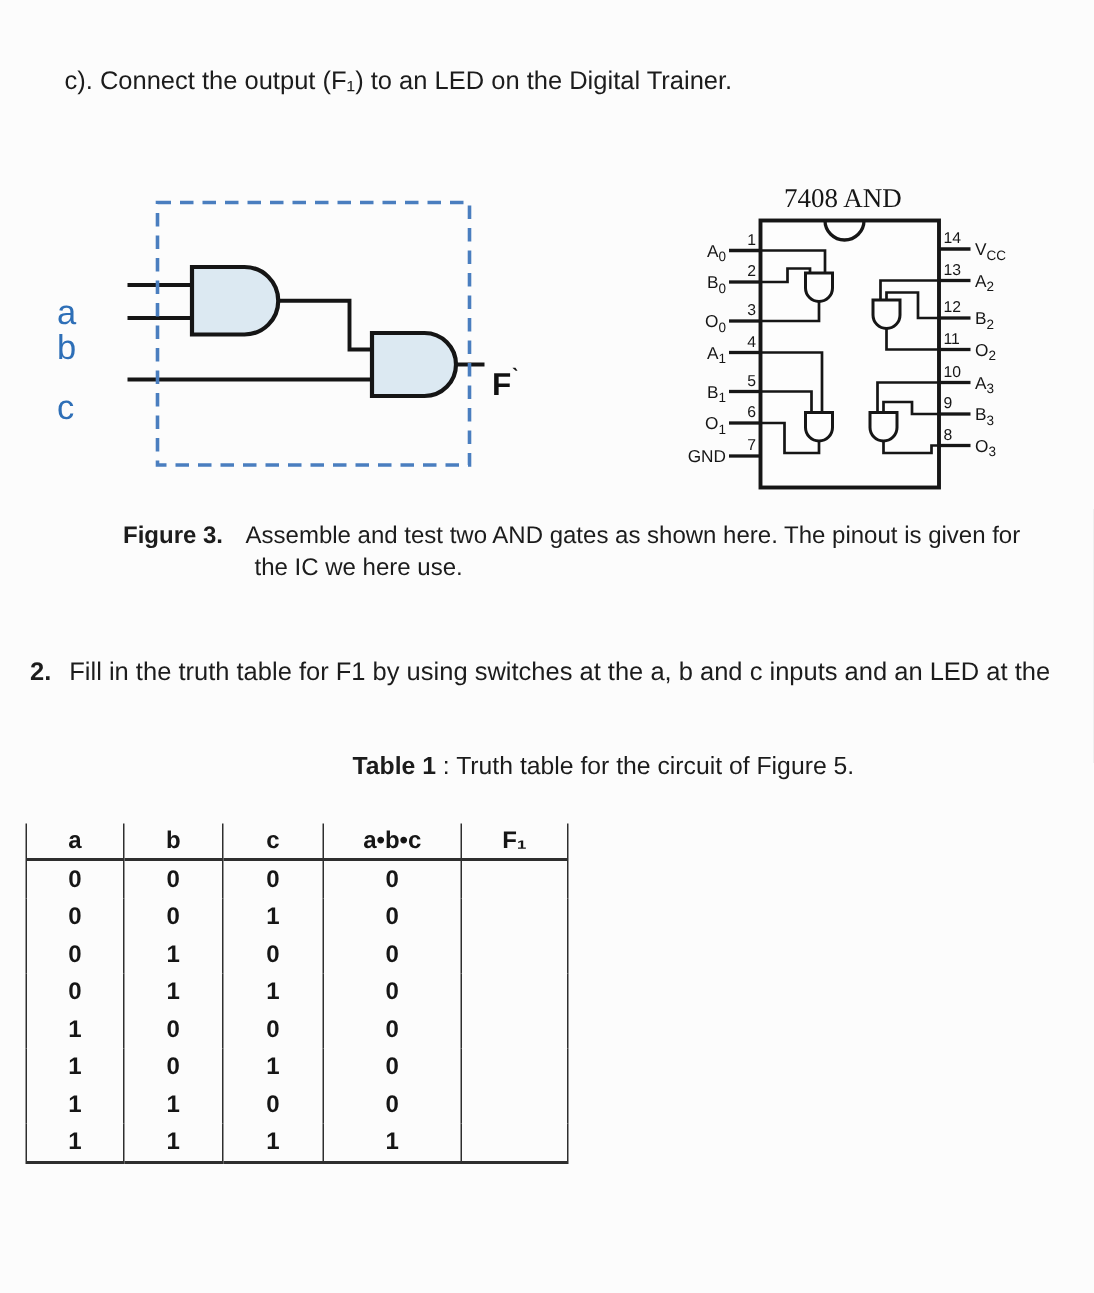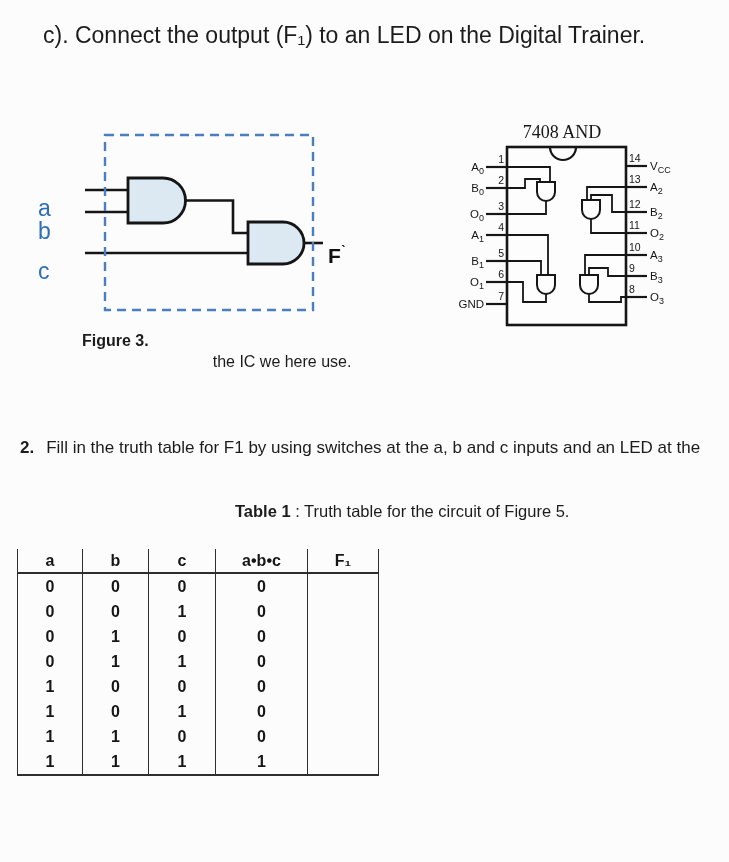--- a/index.html
+++ b/index.html
@@ -3,23 +3,23 @@
 <meta charset="utf-8">
 <style>
   html,body { margin:0; padding:0; background:#e8e8e8; }
   #page {
     position:relative; width:729px; height:862px;
     background:#fcfcfc; overflow:hidden;
     font-family:"Liberation Sans", sans-serif;
     color:#1c1c1c;
   }
   .abs { position:absolute; }
-  .intro { left:43px; top:22px; font-size:23px; }
-
-  .fig3 { left:82px; top:330px; font-size:16px; line-height:21px; display:flex;gap:43px; }
+  .intro { left:43px; top:44px; font-size:17px; }
+
+  .fig3 { left:82px; top:347px; font-size:16px; line-height:21px; display:flex; }
   .fig3 .cap-label { font-weight:bold; margin-right:15px; white-space:nowrap; }
   .fig3 .cap-line2 { margin-left:6px; }
 
   .item2 { left:20px; top:436px; font-size:17px; line-height:23px; display:flex; }
   .item2 .num { font-weight:bold; margin-right:12px; }
 
   .tbl-cap { left:235px; top:502px; font-size:16.5px; }
   .tbl-cap .cap-label { font-weight:bold;margin-top:16px; }
 
   table.truth {
@@ -147,21 +147,21 @@
       <text x="210" y="122"><tspan>O</tspan><tspan dy="3" font-size="9">2</tspan></text>
       <text x="210" y="144"><tspan>A</tspan><tspan dy="3" font-size="9">3</tspan></text>
       <text x="210" y="165"><tspan>B</tspan><tspan dy="3" font-size="9">3</tspan></text>
       <text x="210" y="186"><tspan>O</tspan><tspan dy="3" font-size="9">3</tspan></text>
     </g>
   </svg>
 
   <div class="abs fig3">
     <span class="cap-label">Figure 3.</span>
     <span>
-      <br>
+      <span class="cap-line1">Assemble and test two AND gates as shown here.  The pinout is given for</span><br>
       <span class="cap-line2">the IC we here use.</span>
     </span>
   </div>
 
   <div class="abs item2">
     <span class="num">2.</span>
     <span>
       <span>Fill in the truth table for F1 by using switches at the a, b and c inputs and an LED at the</span><br>
     </span>
   </div>

